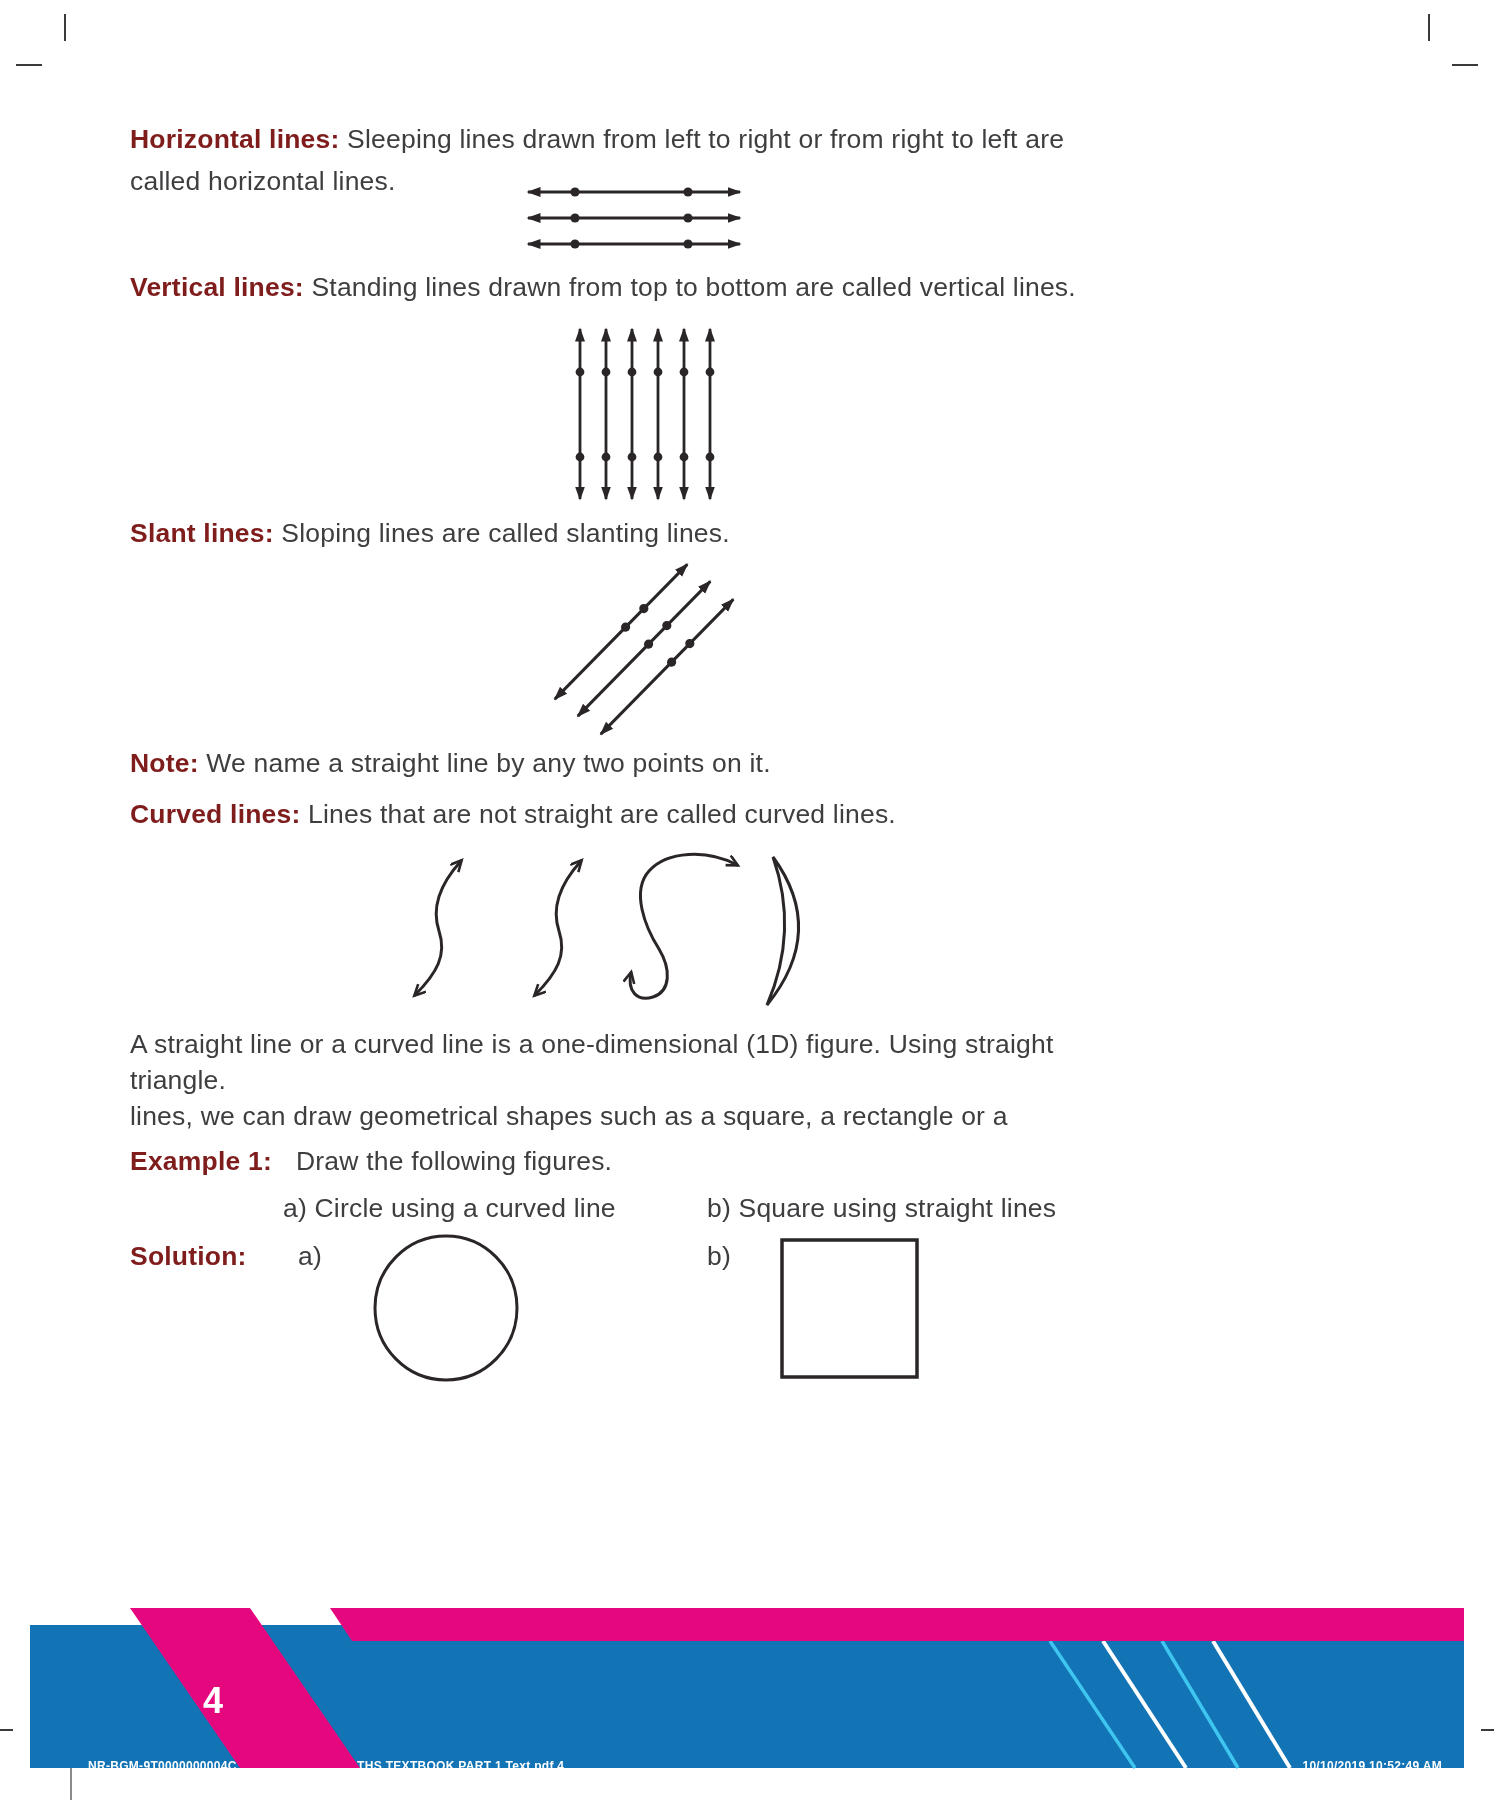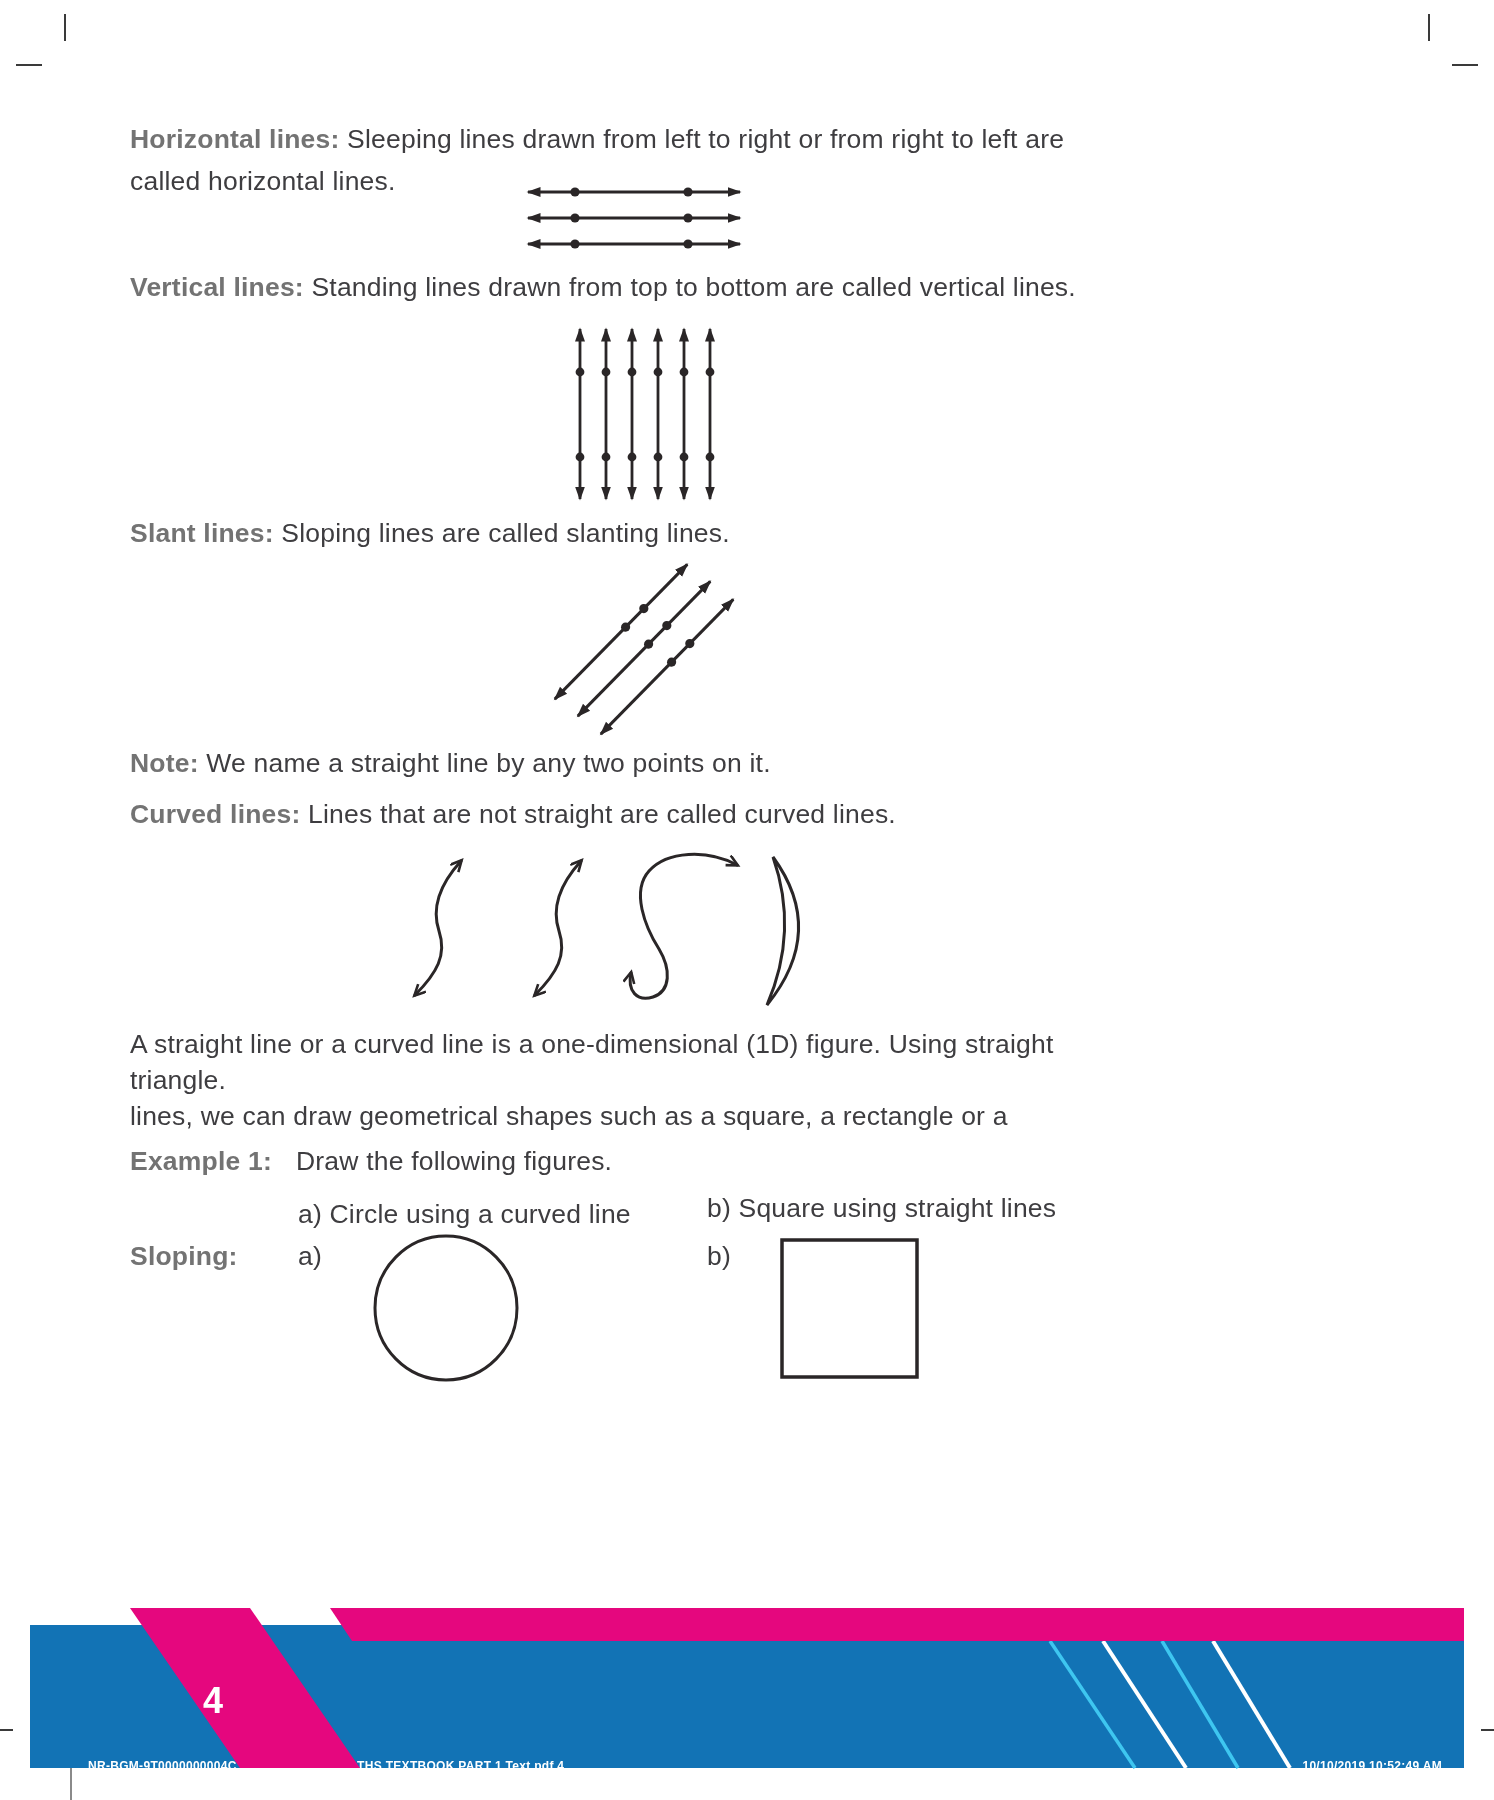--- a/index.html
+++ b/index.html
@@ -2,21 +2,21 @@
 <html style="--blue: #1273B5; --pink: #E5077E; --cyan: #3EC6F0;"><head>
 <meta charset="utf-8">
 <style>
   html,body{margin:0;padding:0;}
   body{
     width:1494px;height:1800px;position:relative;background:#ffffff;
     font-family:"Liberation Sans","DejaVu Sans",sans-serif;overflow:hidden;
   }
   .para{position:absolute;font-size:26.5px;line-height:42px;color:#3e3d40;letter-spacing:0.2px;}
   .para.tight{line-height:36px;}
-  .lbl{font-weight:700;color:#737373;}
+  .lbl{font-weight:700;color:#7f1d1d;}
   .pline{display:block;}
   svg{overflow:visible;display:block;}
   .fig{position:absolute;}
   
   .footer{position:absolute;left:30px;top:1608px;width:1434px;height:160px;}
   .footer-blue{position:absolute;left:0;top:17px;width:1434px;height:143px;background:var(--blue,#1273B5);overflow:hidden;}
   .footer-pinkband{position:absolute;left:0;top:0;width:1434px;height:33px;background:var(--pink,#E5077E);
     clip-path:polygon(300px 0,100% 0,100% 100%,322px 100%);}
   .footer-stripe{position:absolute;left:100px;top:0;width:120px;height:160px;background:var(--pink,#E5077E);
     transform:skewX(34.5deg);transform-origin:top left;}
@@ -149,24 +149,24 @@
 
 <div class="para tight" style="left:130px;top:1026px;width:1010px;">
   <div class="pline"><span>A straight line or a curved line is a one-dimensional (1D) figure. Using straight</span></div>
   <div class="pline"><span>triangle.</span></div>
   <div class="pline"><span>lines, we can draw geometrical shapes such as a square, a rectangle or a</span></div>
 </div>
 
 <div class="para" style="left:130px;top:1140px;"><span class="lbl">Example 1:</span></div>
 <div class="para" style="left:296px;top:1140px;">Draw the following figures.</div>
 
-<div class="para" style="left:298px;top:1187px;margin-top:6px;">a) Circle using a curved line</div>
+<div class="para" style="left:283px;top:1187px;">a) Circle using a curved line</div>
 <div class="para" style="left:707px;top:1187px;text-align:right;">b) Square using straight lines</div>
 
-<div class="para" style="left:130px;top:1235px;"><span class="lbl">Sloping:</span></div>
+<div class="para" style="left:130px;top:1235px;"><span class="lbl">Solution:</span></div>
 <div class="para" style="left:298px;top:1235px;">a)</div>
 <div class="para" style="left:707px;top:1235px;">b)</div>
 
 <svg class="fig" style="left:372px;top:1233px;" width="148" height="150" viewBox="0 0 148 150">
   <ellipse cx="74" cy="75" rx="71" ry="72" fill="none" stroke="#2a2627" stroke-width="3"></ellipse>
 </svg>
 
 <svg class="fig" style="left:779px;top:1237px;" width="142" height="144" viewBox="0 0 142 144">
   <rect x="3" y="3" width="135" height="137" fill="none" stroke="#2a2627" stroke-width="3.5"></rect>
 </svg>

